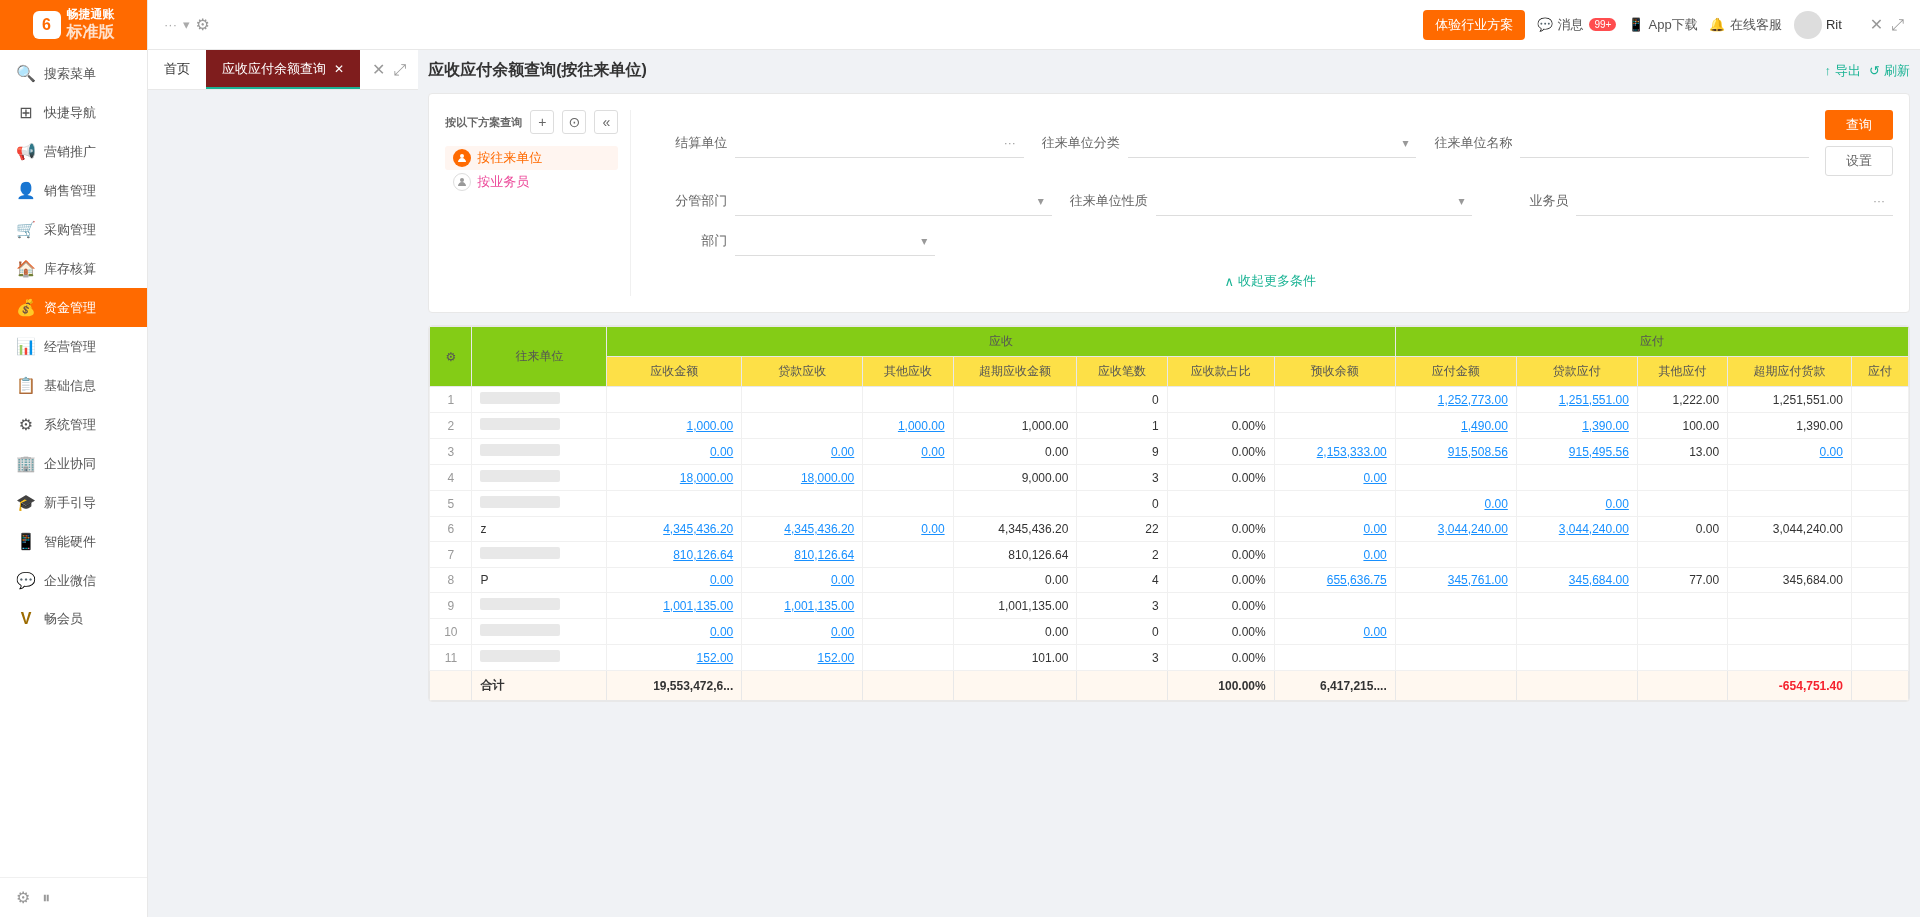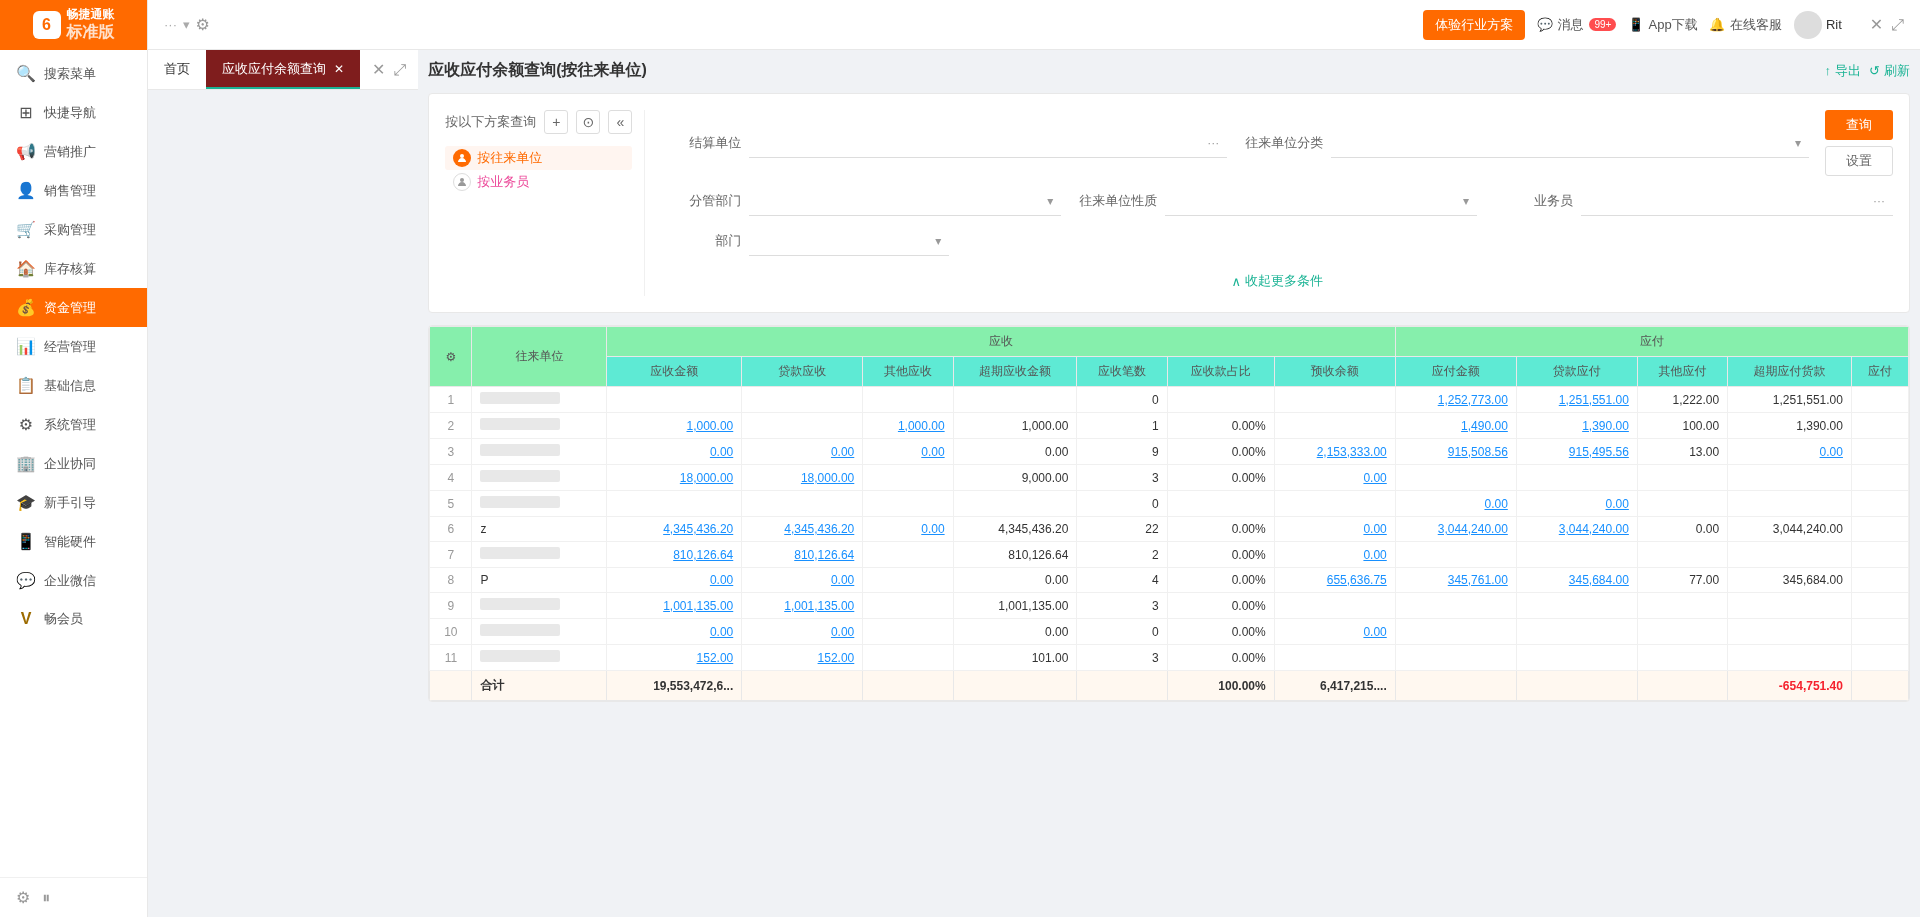--- a/index.html
+++ b/index.html
@@ -100,21 +100,21 @@
     }
 
     
     .filter-panel {
       background: #fff; border-radius: 4px; padding: 16px;
       margin-bottom: 12px; border: 1px solid #e8e8e8;
     }
     .filter-toolbar {
       display: flex; align-items: center; gap: 8px; margin-bottom: 12px;
     }
-    .filter-label { color: #666; font-size: 13px; }
+    .filter-label { color: #666; font-size: 11px; font-weight: bold; }
     .filter-icon-btn {
       width: 24px; height: 24px; display: flex; align-items: center; justify-content: center;
       border: 1px solid #ddd; border-radius: 3px; cursor: pointer; color: #666; font-size: 14px;
     }
     .scheme-item {
       display: flex; align-items: center; gap: 6px; cursor: pointer; padding: 3px 8px;
       border-radius: 3px; color: #ff6a00; font-size: 13px;
     }
     .scheme-item.active { background: #fff5f0; }
     .scheme-item .scheme-icon {
@@ -163,25 +163,25 @@
     }
 
     
     .table-container {
       background: #fff; border: 1px solid #e8e8e8; border-radius: 4px; overflow: hidden;
     }
     .data-table {
       width: 100%; border-collapse: collapse; font-size: 12px;
     }
     .data-table thead tr th {
-      background: #5eead4; border: 1px solid #e8e8e8; padding: 6px 8px;
+      background: #fde047; border: 1px solid #e8e8e8; padding: 6px 8px;
       text-align: center; color: #555; font-weight: normal; white-space: nowrap;
     }
     .data-table thead tr.group-header th {
-      background: #86efac;
+      background: #84cc16;
       margin-top: 36px;
     }
     .data-table tbody tr td {
       border: 1px solid #f0f0f0; padding: 5px 8px; text-align: right;
       color: #333; white-space: nowrap;
     }
     .data-table tbody tr td:nth-child(2) { text-align: left; }
     .data-table tbody tr td:first-child { text-align: center; color: #999; }
     .data-table .link-val {
       color: #1890ff; text-decoration: underline; cursor: pointer;
@@ -391,20 +391,26 @@
                 <span>···</span>
               </div>
             </div>
             <div class="filter-field">
               <span class="filter-field-label">往来单位分类</span>
               <div class="filter-select">
                 <span></span>
                 <span class="chevron">▾</span>
               </div>
             </div>
+            <div class="filter-field">
+              <span class="filter-field-label">往来单位名称</span>
+              <div class="filter-input-dots">
+                <span></span>
+              </div>
+            </div>
             <div class="filter-actions">
               <button class="query-btn">查询</button>
               <button class="setting-btn">设置</button>
             </div>
           </div>
           <div class="filter-row">
             <div class="filter-field">
               <span class="filter-field-label">分管部门</span>
               <div class="filter-select">
                 <span></span>

